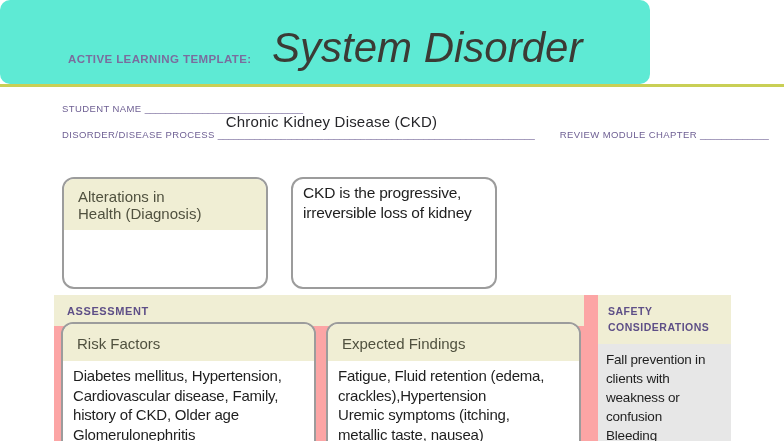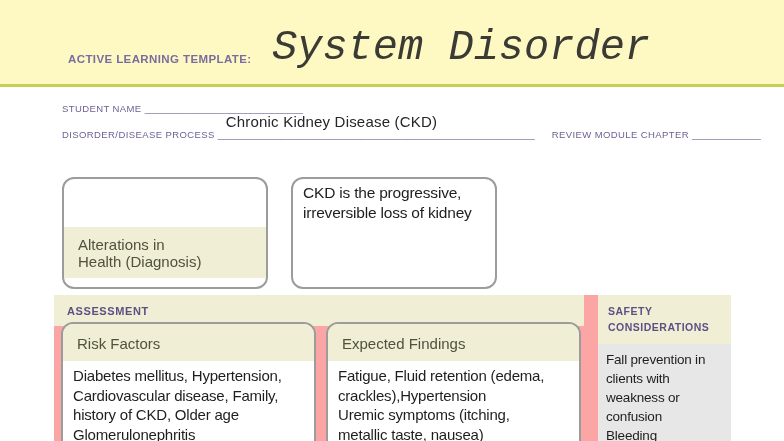--- a/index.html
+++ b/index.html
@@ -1,51 +1,51 @@
 <!DOCTYPE html>
 <html><head>
 <meta charset="utf-8">
 <style>
   html,body{margin:0;padding:0;background:#ffffff;}
   .page{
     position:relative;width:784px;height:441px;overflow:hidden;
     background:#ffffff;font-family:"Liberation Sans",sans-serif;
   }
   
-  .masthead{position:absolute;left:0;top:0;width:784px;height:84px;background:#fef9c3;}
+  .masthead{position:absolute;left:0;top:0;width:650px;height:84px;background:#5eead4;border-radius:10px;}
   .eyebrow{
     position:absolute;left:68px;top:53px;font-size:11.5px;font-weight:bold;
     letter-spacing:.4px;color:#7a6d9e;
   }
   .title{
-    position:absolute;left:272px;top:24px;font-family:Liberation Mono, monospace;
+    position:absolute;left:272px;top:24px;font-family:Liberation Sans, sans-serif;
     font-style:italic;font-size:42px;color:#3b3b35;white-space:nowrap;
   }
   .rule{position:absolute;left:0;top:84px;width:784px;height:3px;background:#c9cf55;}
 
   
   .meta-row{position:absolute;left:62px;color:#6e5f93;font-size:9.5px;letter-spacing:.4px;white-space:nowrap;}
   .row1{top:103px;}
   .row2{top:129px;}
   .u{color:#6e5f93;letter-spacing:0;}
   .disorder-wrap{position:relative;display:inline-block;}
   .disorder-value{
     position:absolute;left:8px;top:-16px;color:#26262a;font-size:15px;
     letter-spacing:.2px;font-weight:normal;
   }
-  .review{margin-left:14px;}
+  .review{margin-left:22px;}
 
   
   .tbox{
     position:absolute;top:177px;width:202px;height:108px;background:#ffffff;
     border:2px solid #9c9c9c;border-radius:12px;overflow:hidden;
   }
   .tbox .bhead{
     background:#f0eed4;color:#50513f;font-size:15px;line-height:1.16;
-    padding:9px 8px 7px 14px;white-space:pre-line;margin-top:48px;
+    padding:9px 8px 7px 14px;white-space:pre-line;
   }
   .tbox .bbody{
     color:#1e1e1e;font-size:15.5px;line-height:1.28;padding:4px 6px 4px 10px;
     white-space:pre-line;letter-spacing:-0.2px;
   }
   .b1{left:62px;}
   .b2{left:291px;}
   .b3{left:520px;}
 
   

